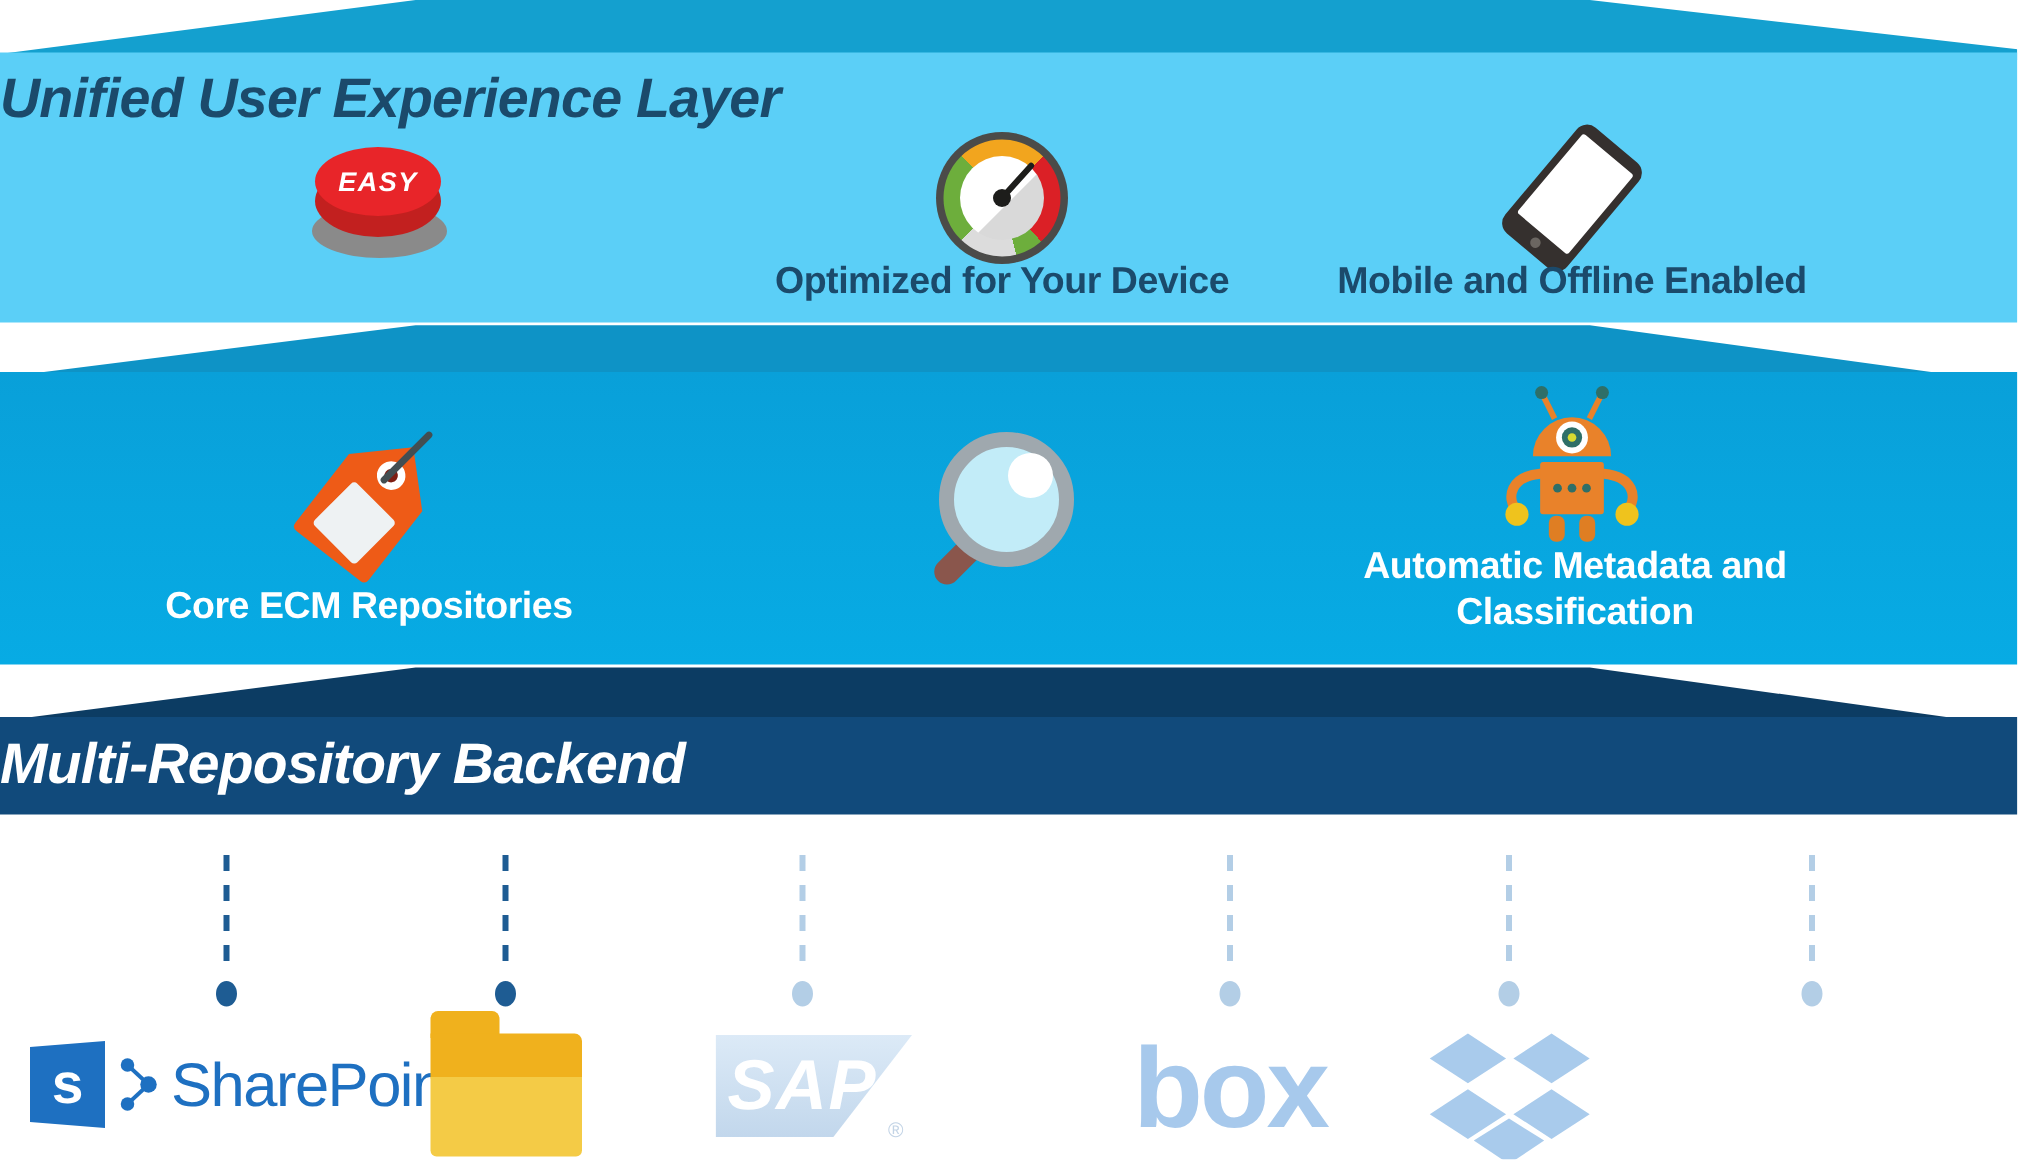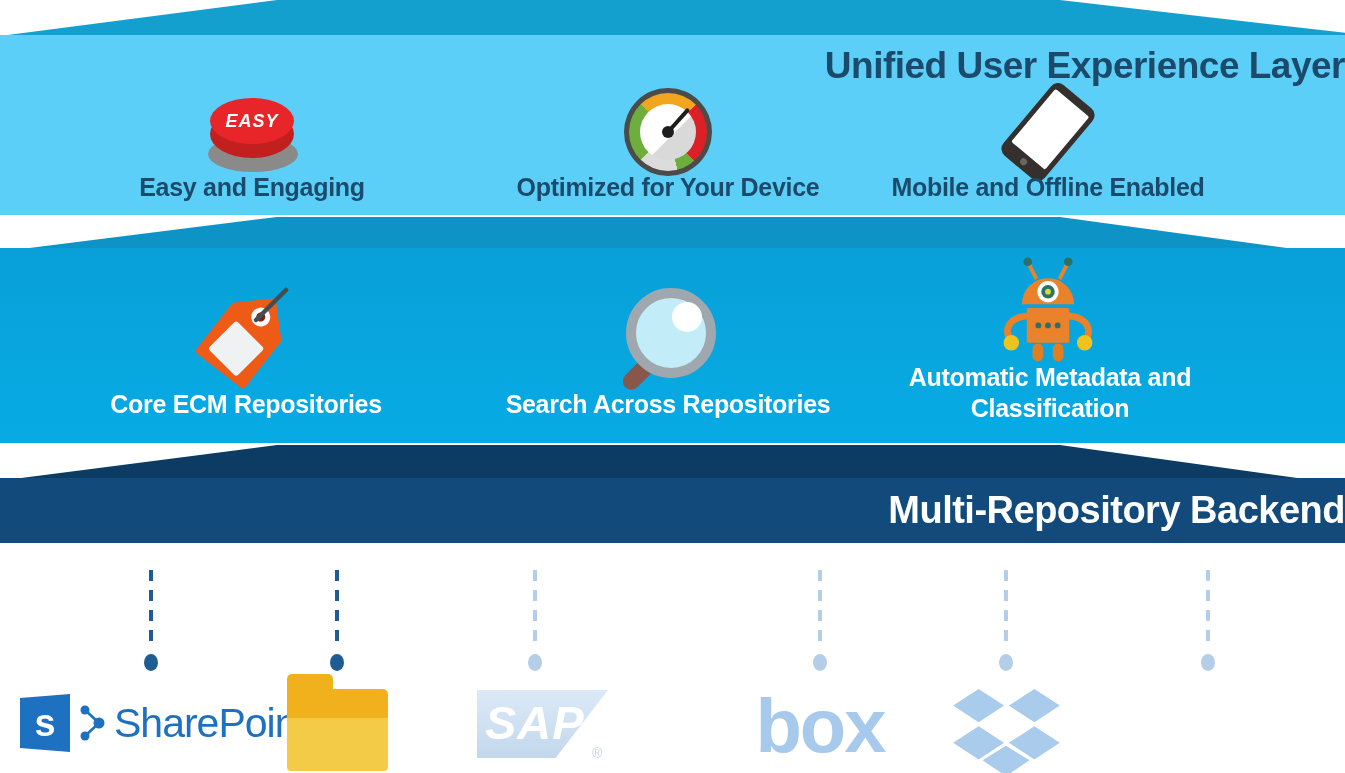--- a/index.html
+++ b/index.html
@@ -14,21 +14,21 @@
   .band2-back{top:214px;height:36px;background:var(--layer2-back,#0E93C6);
     clip-path:polygon(1% 100%,20.6% 8%,78.8% 8%,96.8% 100%);}
   .band3-back{top:442px;height:37px;background:var(--layer3-back,#0C3C63);
     clip-path:polygon(1% 100%,20.6% 8%,78.8% 8%,97% 100%);}
   .band1{top:35px;height:180px;left:0;width:100%;background:var(--layer1-bg,#5BCFF7);}
   .band2{top:248px;height:195px;left:0;width:100%;
     background:linear-gradient(180deg,var(--layer2-bg,#09A0D9),#07ABE4);}
   .band3{top:478px;height:65px;left:0;width:100%;background:var(--layer3-bg,#114A7B);
     display:flex;align-items:center;justify-content:center;}
 
-  .layer-title{position:absolute;left:0;width:100%;text-align:right;font-weight:bold;}
+  .layer-title{position:absolute;left:0;width:100%;text-align:left;font-weight:bold;font-style:italic;}
   .t1{top:10px;font-size:37px;color:var(--layer1-text,#1B4A6B);letter-spacing:-.5px;}
   .t2{top:10px;font-size:35px;color:#fff;letter-spacing:-.5px;}
   .t3{font-size:38px;color:#fff;letter-spacing:-.5px;}
 
   .feature-label{position:absolute;transform:translateX(-50%);font-weight:bold;
     font-size:25px;white-space:nowrap;letter-spacing:-.3px;}
   .fl1{color:var(--layer1-text,#1B4A6B);top:138px;}
   .fl2{color:#fff;top:142px;}
   .fl2-wrap{white-space:normal;text-align:center;width:330px;line-height:1.22;top:114px;}
 
@@ -135,21 +135,20 @@
       <div class="gauge-face"></div>
       <div class="gauge-needle"></div>
       <div class="gauge-hub"></div>
     </div>
 
     <div class="abs phone">
       <div class="phone-screen"></div>
       <div class="phone-home"></div>
     </div>
 
-    <div class="feature-label fl1" style="left:252px">Easy and Engaging</div>
     <div class="feature-label fl1" style="left:668px">Optimized for Your Device</div>
     <div class="feature-label fl1" style="left:1048px">Mobile and Offline Enabled</div>
   </div>
 
   <div class="band-back band2-back"></div>
   <div class="abs band2">
 
     <div class="abs tagicon">
       <svg width="106" height="112" viewBox="0 0 106 112">
         <g transform="rotate(38 53 58)">
@@ -185,21 +184,20 @@
         <rect x="38" y="56" width="44" height="36" rx="2" fill="#E9822A"></rect>
         <circle cx="50" cy="74" r="3" fill="#2E6F68"></circle>
         <circle cx="60" cy="74" r="3" fill="#2E6F68"></circle>
         <circle cx="70" cy="74" r="3" fill="#2E6F68"></circle>
         <rect x="44" y="93" width="11" height="18" rx="5" fill="#DF7E23"></rect>
         <rect x="65" y="93" width="11" height="18" rx="5" fill="#DF7E23"></rect>
       </svg>
     </div>
 
     <div class="feature-label fl2" style="left:246px">Core ECM Repositories</div>
-    <div class="feature-label fl2" style="left:668px">Search Across Repositories</div>
     <div class="feature-label fl2 fl2-wrap" style="left:1050px">Automatic Metadata and Classification</div>
   </div>
 
   <div class="band-back band3-back"></div>
   <div class="abs band3">
     <div class="layer-title t3" style="position:static">Multi-Repository Backend</div>
   </div>
 
   <div class="connector-line cl-dark" style="left:149px"></div>
   <div class="connector-dot  cd-dark" style="left:144px"></div>

